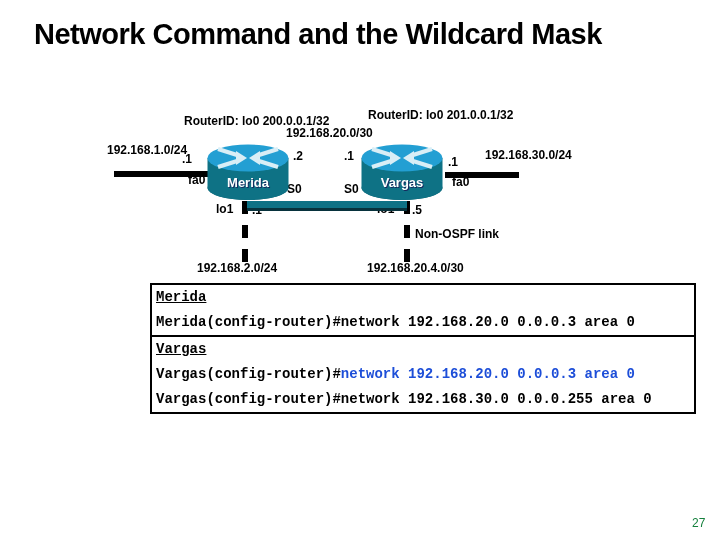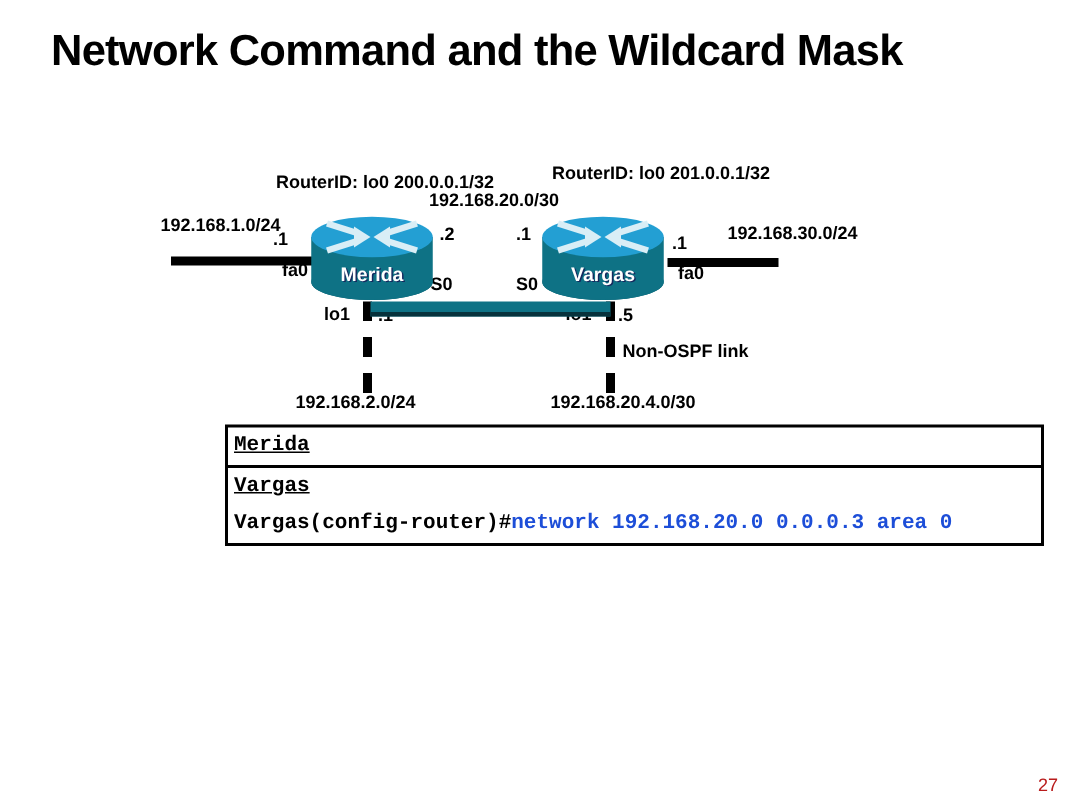--- a/index.html
+++ b/index.html
@@ -37,21 +37,21 @@
   .cfg-section{border-top:2px solid #000;}
   .cfg-section:first-child{border-top:none;}
   .cfg-row{
     height:25px;line-height:25px;padding-left:4px;white-space:pre;
     font-family:"Liberation Mono","DejaVu Sans Mono",monospace;
     font-size:14px;font-weight:bold;overflow:hidden;
   }
   .cfg-title{text-decoration:underline;}
   .hl{color:#1d4ed8;}
   .page-num{
-    position:absolute;left:692px;top:517px;font-size:12px;color:#b91c1c;line-height:13px;
+    position:absolute;left:692px;top:517px;font-size:12px;color:#15803d;line-height:13px;
   }
 </style>
 </head>
 <body>
 
 <div class="slide">
 
   <div class="title">Network Command and the Wildcard Mask</div>
 
   <div class="lbl" style="left:172px;top:115px;padding-left:12px;">RouterID: lo0 200.0.0.1/32</div>
@@ -120,21 +120,23 @@
         <line x1="71" y1="24" x2="52" y2="18"></line>
         <polygon points="53,8 42,15 53,22" stroke="none"></polygon>
       </g>
     </svg>
   </div>
   <div class="router-label" style="left:361px;top:176px;">Vargas</div>
 
   <div class="cfg-table" id="cfg-table">
       <div class="cfg-section">
         <div class="cfg-row cfg-title">Merida</div>
+        <div class="cfg-row"><span>Merida(config-router)#network 192.168.20.0 0.0.0.3 area 0</span></div>
       </div>
       <div class="cfg-section">
         <div class="cfg-row cfg-title">Vargas</div>
         <div class="cfg-row"><span>Vargas(config-router)#</span><span class="hl">network 192.168.20.0 0.0.0.3 area 0</span></div>
+        <div class="cfg-row"><span>Vargas(config-router)#network 192.168.30.0 0.0.0.255 area 0</span></div>
       </div>
     </div>
 
   <div class="page-num">27</div>
 </div>
 
 </body></html>

